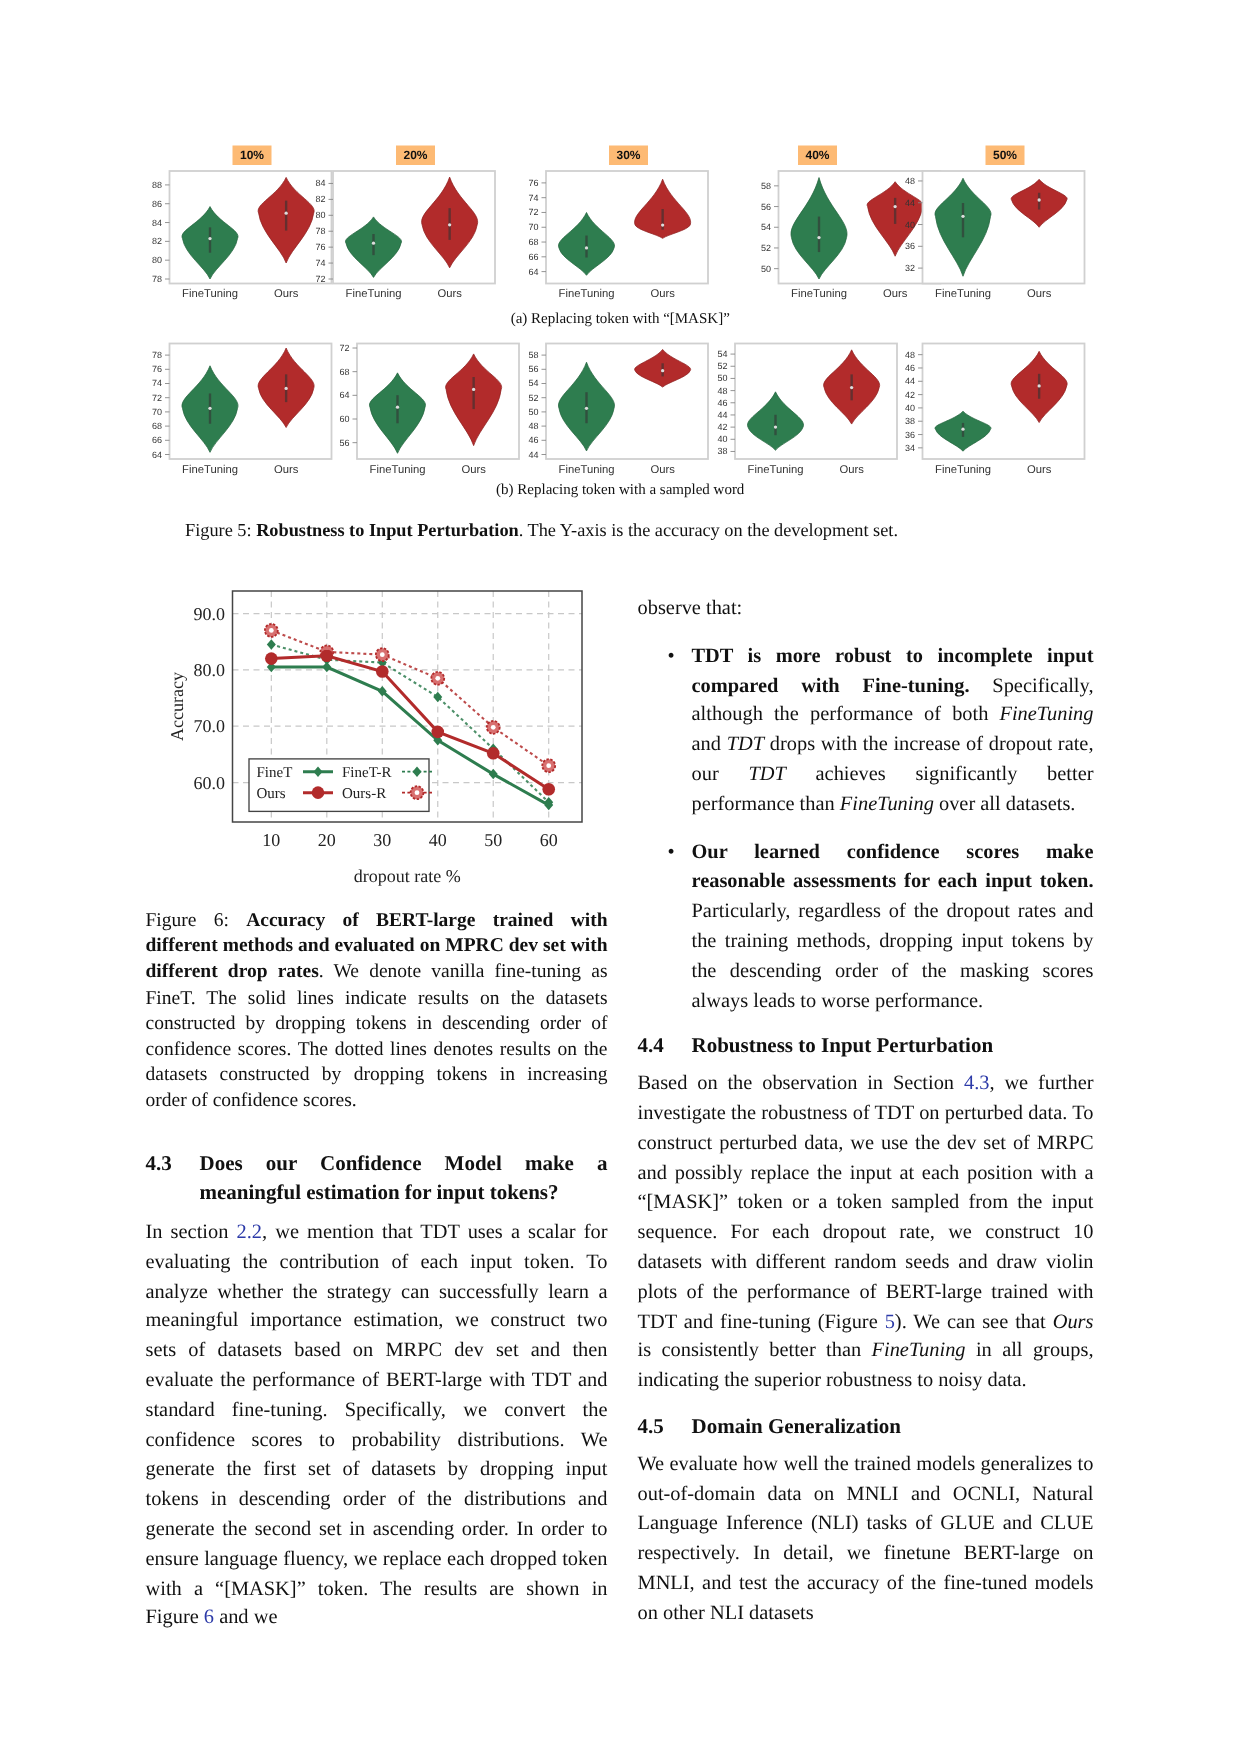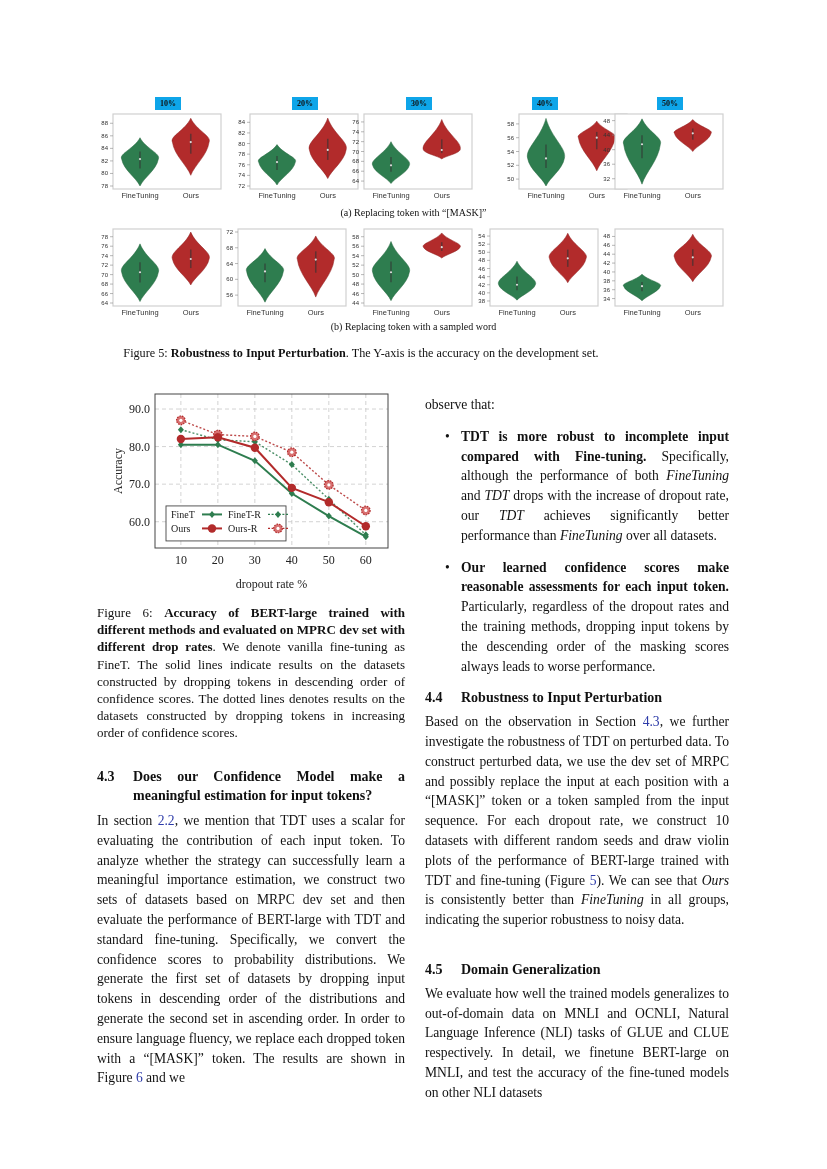--- a/index.html
+++ b/index.html
@@ -1,22 +1,22 @@
 <!DOCTYPE html>
 <html><head>
 <meta charset="utf-8">
 <style>
   html, body { margin: 0; padding: 0; background: #ffffff; }
   body { width: 827px; height: 1169px; position: relative; overflow: hidden;
          font-family: "Liberation Serif", serif; color: #111; }
   .abs { position: absolute; text-align: right; }
   .violin-panel { position: absolute; }
   .violin-panel svg { display: block; overflow: visible; }
-  .panel-title { position: absolute; background: #0ea5e9; font-weight: bold; font-size: 8px;
-                 padding: 2px 5px; font-family: Liberation Serif, serif; }
+  .panel-title { position: absolute; background: #fdba74; font-weight: bold; font-size: 8px;
+                 padding: 2px 5px; font-family: Liberation Sans, sans-serif; }
   .sub-caption { position: absolute; font-size: 10px; width: 827px; text-align: center; left: 0; }
   .fig-caption { position: absolute; font-size: 12.2px; left: 0; width: 722px; text-align: center; }
   .col { position: absolute; font-size: 13.6px; line-height: 19.8px; text-align: justify; }
   .cap6 { position: absolute; left: 97px; top: 604px; width: 308px; font-size: 13px;
           line-height: 17.2px; text-align: justify; }
   .sec-head { font-weight: bold; font-size: 14px; }
   .sec-num { display: inline-block; width: 36px; }
   .link { color: #2c3aa8; }
   .bullets { margin: 0; padding-left: 0; list-style: none; }
   .bullets li { position: relative; padding-left: 36px; }
@@ -48,21 +48,21 @@
         <path d="M 45 23.69999999999998 C 50.508 34.36363636363636, 66.114 39.69545454545455, 63.36 45.027272727272745 C 61.524 55.81636363636365, 48.672 63.90818181818182, 45 72 C 41.328 63.90818181818182, 28.475999999999996 55.81636363636365, 26.639999999999997 45.027272727272745 C 23.886 39.69545454545455, 39.492 34.36363636363636, 45 23.69999999999998 Z" fill="#2e7d4f" stroke="#24663f" stroke-width="0.5"></path>
         <line x1="45" x2="45" y1="37.56272727272728" y2="54.46772727272729" stroke="#333" stroke-width="1.6" opacity="0.6"></line>
         <circle cx="45" cy="45.027272727272745" r="1.1" fill="#ddd"></circle>
         <text x="45" y="84" text-anchor="middle" class="xtick">FineTuning</text>
         <path d="M 95.75999999999999 4.254545454545465 C 101.26799999999999 16.17272727272728, 116.874 22.131818181818186, 114.11999999999999 28.090909090909093 C 112.28399999999999 41.3890909090909, 99.43199999999999 51.36272727272726, 95.75999999999999 61.33636363636362 C 92.088 51.36272727272726, 79.23599999999999 41.3890909090909, 77.39999999999999 28.090909090909093 C 74.64599999999999 22.131818181818186, 90.252 16.17272727272728, 95.75999999999999 4.254545454545465 Z" fill="#b22b2b" stroke="#8f2020" stroke-width="0.5"></path>
         <line x1="95.75999999999999" x2="95.75999999999999" y1="19.748181818181823" y2="39.726818181818174" stroke="#333" stroke-width="1.6" opacity="0.6"></line>
         <circle cx="95.75999999999999" cy="28.090909090909093" r="1.1" fill="#ddd"></circle>
         <text x="95.75999999999999" y="84" text-anchor="middle" class="xtick">Ours</text>
       </svg>
     </div>
-    <div class="violin-panel" style="left: 232px; top: 114px;">
+    <div class="violin-panel" style="left: 204px; top: 114px;">
       <div class="panel-title" style="left: 60px; top: -17px;">20%</div>
       <svg width="126" height="89">
         <rect x="18" y="0" width="108" height="75" fill="#fff" stroke="#d0d0d0" stroke-width="1.2"></rect>
         <line x1="15" x2="18" y1="8.307692307692307" y2="8.307692307692307" stroke="#888" stroke-width="0.6"></line>
         <text x="13" y="10.307692307692307" text-anchor="end" class="tick">84</text>
         <line x1="15" x2="18" y1="18.92307692307692" y2="18.92307692307692" stroke="#888" stroke-width="0.6"></line>
         <text x="13" y="20.92307692307692" text-anchor="end" class="tick">82</text>
         <line x1="15" x2="18" y1="29.538461538461533" y2="29.538461538461533" stroke="#888" stroke-width="0.6"></line>
         <text x="13" y="31.538461538461533" text-anchor="end" class="tick">80</text>
         <line x1="15" x2="18" y1="40.15384615384615" y2="40.15384615384615" stroke="#888" stroke-width="0.6"></line>
@@ -412,17 +412,17 @@
 <div class="col" style="left:425px; top:395px; width:304px;">
   <div>observe that:</div>
   <ul class="bullets" style="margin-top:12px;">
     <li><span class="dot">•</span><b>TDT is more robust to incomplete input compared with Fine-tuning.</b><span> Specifically, although the performance of both </span><i>FineTuning</i><span> and </span><i>TDT</i><span> drops with the increase of dropout rate, our </span><i>TDT</i><span> achieves significantly better performance than </span><i>FineTuning</i><span> over all datasets.</span></li>
     <li style="margin-top:12px;"><span class="dot">•</span><b>Our learned confidence scores make reasonable assessments for each input token.</b><span> Particularly, regardless of the dropout rates and the training methods, dropping input tokens by the descending order of the masking scores always leads to worse performance.</span></li>
   </ul>
   <div class="sec-head" style="margin-top:12px; margin-bottom:4px;">
     <span class="sec-num">4.4</span><span>Robustness to Input Perturbation</span>
   </div>
   <div><span>Based on the observation in Section </span><span class="link">4.3</span><span>, we further investigate the robustness of TDT on perturbed data. To construct perturbed data, we use the dev set of MRPC and possibly replace the input at each position with a “[MASK]” token or a token sampled from the input sequence.  For each dropout rate, we construct 10 datasets with different random seeds and draw violin plots of the performance of BERT-large trained with TDT and fine-tuning (Figure </span><span class="link">5</span><span>).  We can see that </span><i>Ours</i><span> is consistently better than </span><i>FineTuning</i><span> in all groups, indicating the superior robustness to noisy data.</span></div>
-  <div class="sec-head" style="margin-top:30px; margin-bottom:4px;">
+  <div class="sec-head" style="margin-top:12px; margin-bottom:4px;">
     <span class="sec-num">4.5</span><span>Domain Generalization</span>
   </div>
   <div>We evaluate how well the trained models generalizes to out-of-domain data on MNLI and OCNLI, Natural Language Inference (NLI) tasks of GLUE and CLUE respectively. In detail, we finetune BERT-large on MNLI, and test the accuracy of the fine-tuned models on other NLI datasets</div>
 </div>
 
 </body></html>

